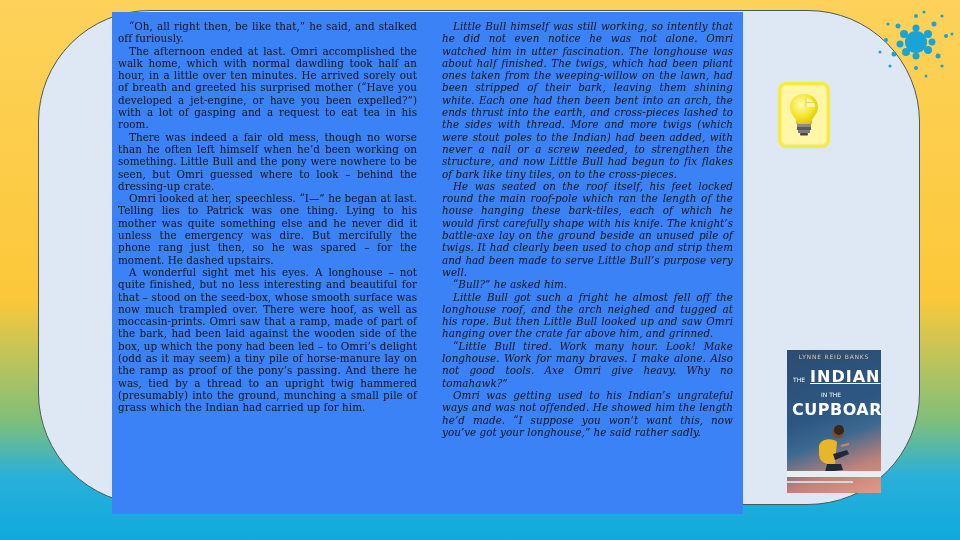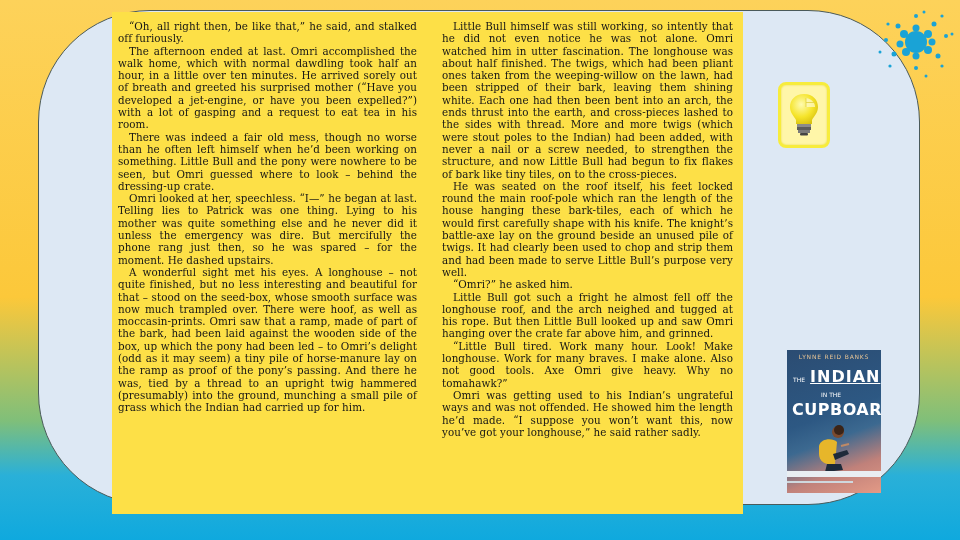--- a/index.html
+++ b/index.html
@@ -9,30 +9,30 @@
     font-family: "DejaVu Serif", serif;
   }
   .panel {
     position:absolute; left:38px; top:10px; width:880px; height:493px;
     background:#dde8f4;
     border:1px solid #4a5a5a;
     border-radius:112px 112px 112px 112px;
   }
   .page {
     position:absolute; left:112px; top:12px; width:631px; height:502px;
-    background:#fde047;
+    background:#3b82f6;
     display:flex; box-sizing:border-box; padding:8px 0 0 0;
   }
   .col {
     box-sizing:border-box;
     font-size:10.35px; line-height:12.3px; color:#151515;
     text-align:justify; letter-spacing:0.05px;
   }
   .col-left { width:313px; padding:0 8px 0 6px; }
-  .col-right { width:318px; padding:0 10px 0 17px; }
+  .col-right { width:318px; padding:0 10px 0 17px;font-style:italic; }
   .col p { margin:0; text-indent:11px; }
   .bulb-card {
     position:absolute; left:778px; top:82px; width:52px; height:66px;
     border-radius:8px;
     background:#fff6a8;
     border:3px solid #f7ec3c;
     box-sizing:border-box;
     box-shadow:0 0 2px #e4d640 inset;
     display:flex; align-items:center; justify-content:center;
   }
@@ -91,21 +91,21 @@
   <div class="col col-left">
     <p>“Oh, all right then, be like that,” he said, and stalked off furiously.</p>
     <p>The afternoon ended at last. Omri accomplished the walk home, which with normal dawdling took half an hour, in a little over ten minutes. He arrived sorely out of breath and greeted his surprised mother (“Have you developed a jet-engine, or have you been expelled?”) with a lot of gasping and a request to eat tea in his room.</p>
     <p>There was indeed a fair old mess, though no worse than he often left himself when he’d been working on something. Little Bull and the pony were nowhere to be seen, but Omri guessed where to look – behind the dressing-up crate.</p>
     <p>Omri looked at her, speechless. “I—” he began at last. Telling lies to Patrick was one thing. Lying to his mother was quite something else and he never did it unless the emergency was dire. But mercifully the phone rang just then, so he was spared – for the moment. He dashed upstairs.</p>
     <p>A wonderful sight met his eyes. A longhouse – not quite finished, but no less interesting and beautiful for that – stood on the seed-box, whose smooth surface was now much trampled over. There were hoof, as well as moccasin-prints. Omri saw that a ramp, made of part of the bark, had been laid against the wooden side of the box, up which the pony had been led – to Omri’s delight (odd as it may seem) a tiny pile of horse-manure lay on the ramp as proof of the pony’s passing. And there he was, tied by a thread to an upright twig hammered (presumably) into the ground, munching a small pile of grass which the Indian had carried up for him.</p>
   </div>
   <div class="col col-right">
     <p>Little Bull himself was still working, so intently that he did not even notice he was not alone. Omri watched him in utter fascination. The longhouse was about half finished. The twigs, which had been pliant ones taken from the weeping-willow on the lawn, had been stripped of their bark, leaving them shining white. Each one had then been bent into an arch, the ends thrust into the earth, and cross-pieces lashed to the sides with thread. More and more twigs (which were stout poles to the Indian) had been added, with never a nail or a screw needed, to strengthen the structure, and now Little Bull had begun to fix flakes of bark like tiny tiles, on to the cross-pieces.</p>
     <p>He was seated on the roof itself, his feet locked round the main roof-pole which ran the length of the house hanging these bark-tiles, each of which he would first carefully shape with his knife. The knight’s battle-axe lay on the ground beside an unused pile of twigs. It had clearly been used to chop and strip them and had been made to serve Little Bull’s purpose very well.</p>
-    <p>“Omri?” he asked him.</p>
+    <p>“Bull?” he asked him.</p>
     <p>Little Bull got such a fright he almost fell off the longhouse roof, and the arch neighed and tugged at his rope. But then Little Bull looked up and saw Omri hanging over the crate far above him, and grinned.</p>
     <p>“Little Bull tired. Work many hour. Look! Make longhouse. Work for many braves. I make alone. Also not good tools. Axe Omri give heavy. Why no tomahawk?”</p>
     <p>Omri was getting used to his Indian’s ungrateful ways and was not offended. He showed him the length he’d made. “I suppose you won’t want this, now you’ve got your longhouse,” he said rather sadly.</p>
   </div>
 </div>
 
 <div class="bulb-card">
   <svg width="34" height="50" viewBox="0 0 34 50">
     <defs>
       <radialGradient id="bg" cx="40%" cy="35%" r="70%">

